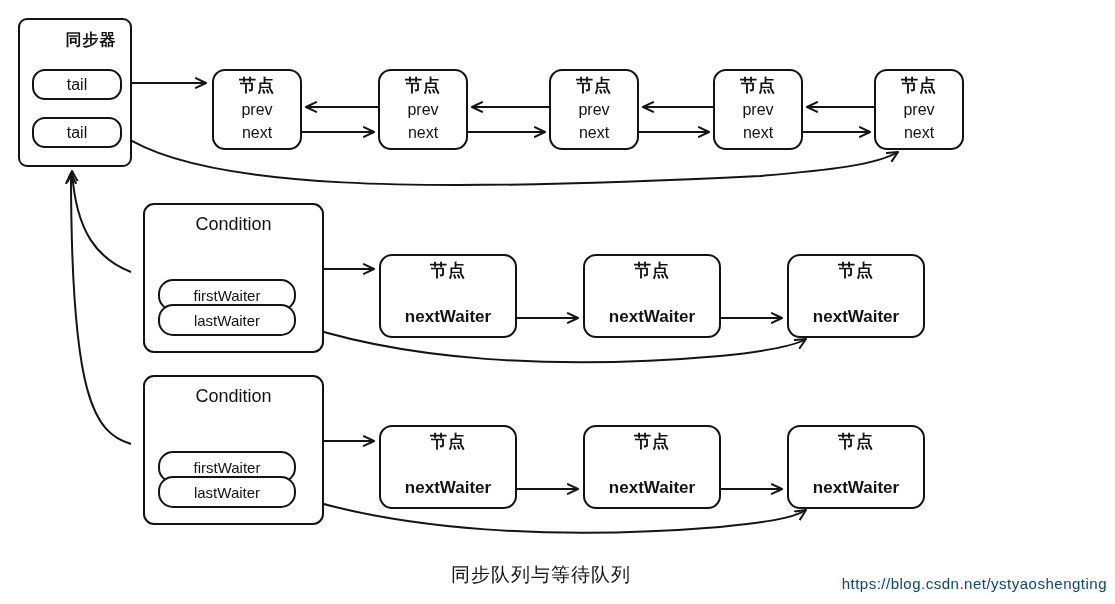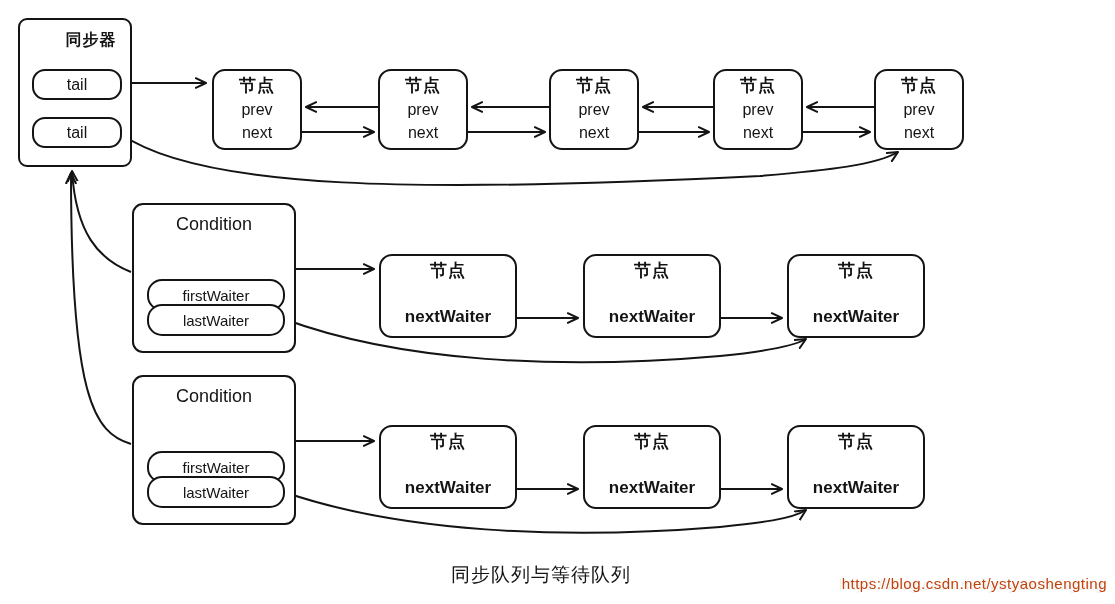--- a/index.html
+++ b/index.html
@@ -31,21 +31,21 @@
   .tnode {
     position:absolute; top:69px; width:90px; height:81px; background:#fff;
     border:2.4px solid #141414; border-radius:13px;
     display:flex; flex-direction:column; align-items:center; padding-top:2px;
   }
   .tnode .t { font-size:17px; font-weight:bold; line-height:25px; letter-spacing:1px; }
   .tnode .f { font-size:16px; font-weight:normal; line-height:23px; }
 
   
   .cond {
-    position:absolute; left:132px; width:164px; height:150px; background:#fff;
+    position:absolute; left:143px; width:181px; height:150px; background:#fff;
     border:2.2px solid #141414; border-radius:11px;
   }
   .cond .ctitle {
     position:absolute; top:9px; left:0; width:100%; text-align:center; font-size:18px;
   }
   .cond .pill { left:13px; width:138px; height:32px; border-radius:15px; font-size:15px; }
   .pill.first { top:50px;margin-top:24px; }
   .pill.last  { top:99px; }
 
   
@@ -56,21 +56,21 @@
     justify-content:space-between; padding:2px 0 9px 0;
   }
   .wnode .t { font-size:17px; font-weight:bold; line-height:26px; letter-spacing:1px; }
   .wnode .f { font-size:17px; font-weight:bold; line-height:20px; }
 
   .caption {
     position:absolute; left:376px; top:562px; width:330px; text-align:center;
     font-size:19px; font-weight:normal; letter-spacing:1px;
   }
   .watermark {
-    position:absolute; right:8px; top:575px; font-size:15px; color:#c2410c;
+    position:absolute; right:8px; top:575px; font-size:15px; color:#0c4a6e;
     letter-spacing:0.5px; text-shadow:-3px 1px 0 #efefec;
   }
 </style>
 </head>
 <body>
 
 <div class="stage">
 
   <svg class="wires" viewBox="0 0 1115 604" xmlns="http://www.w3.org/2000/svg">
     <defs>

